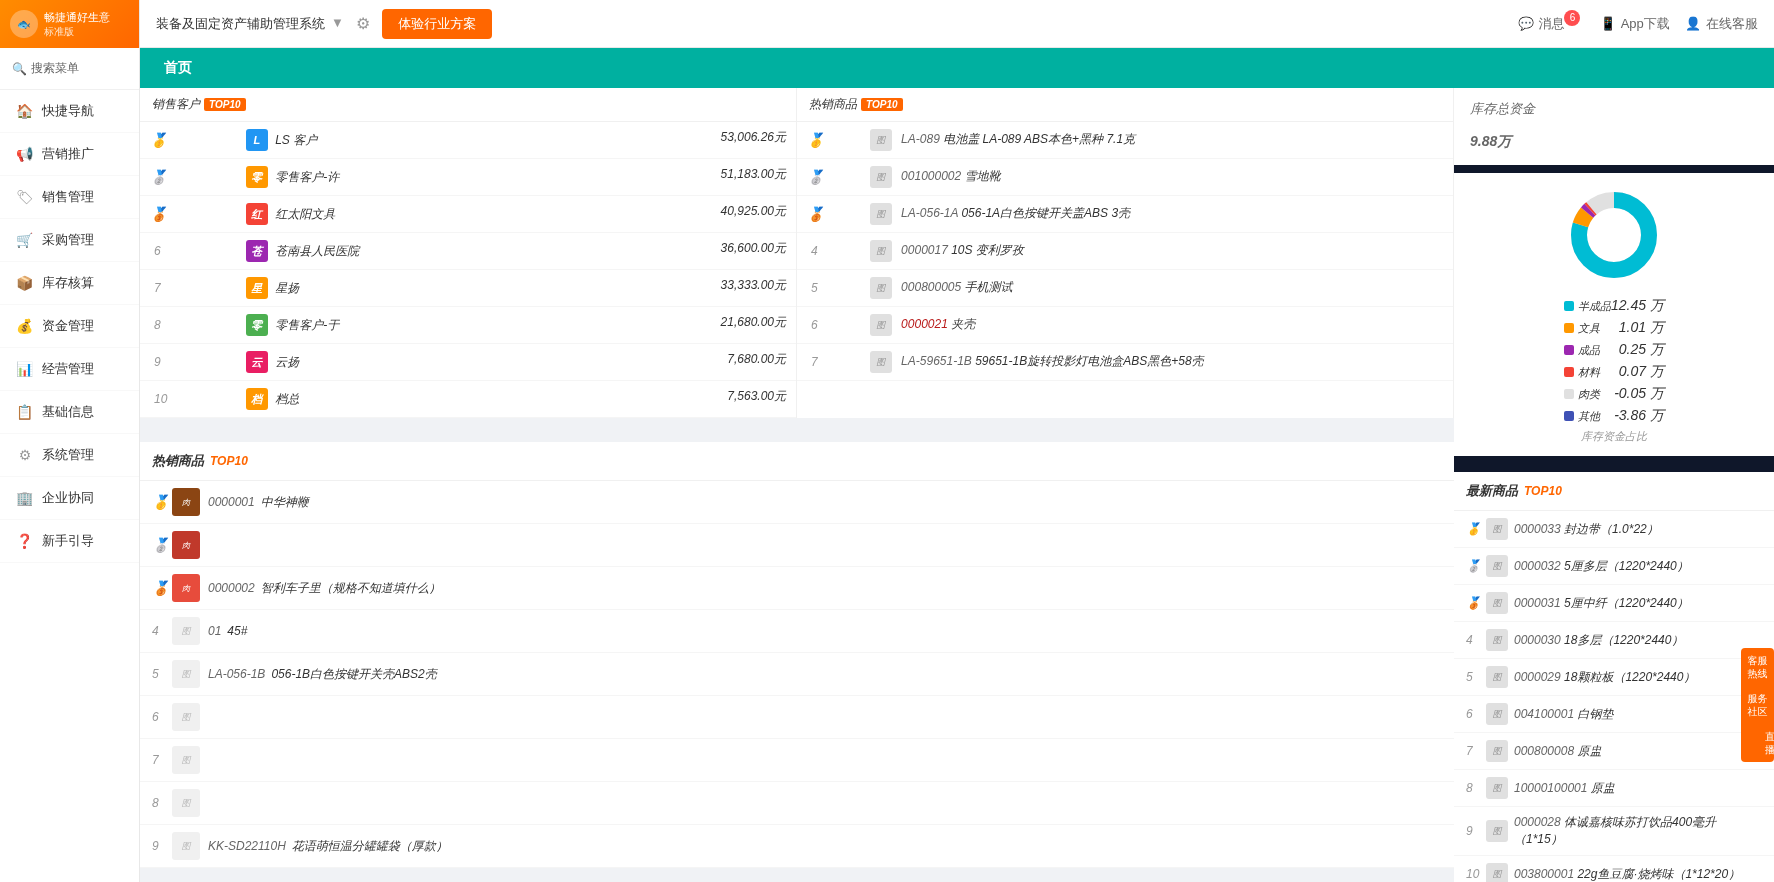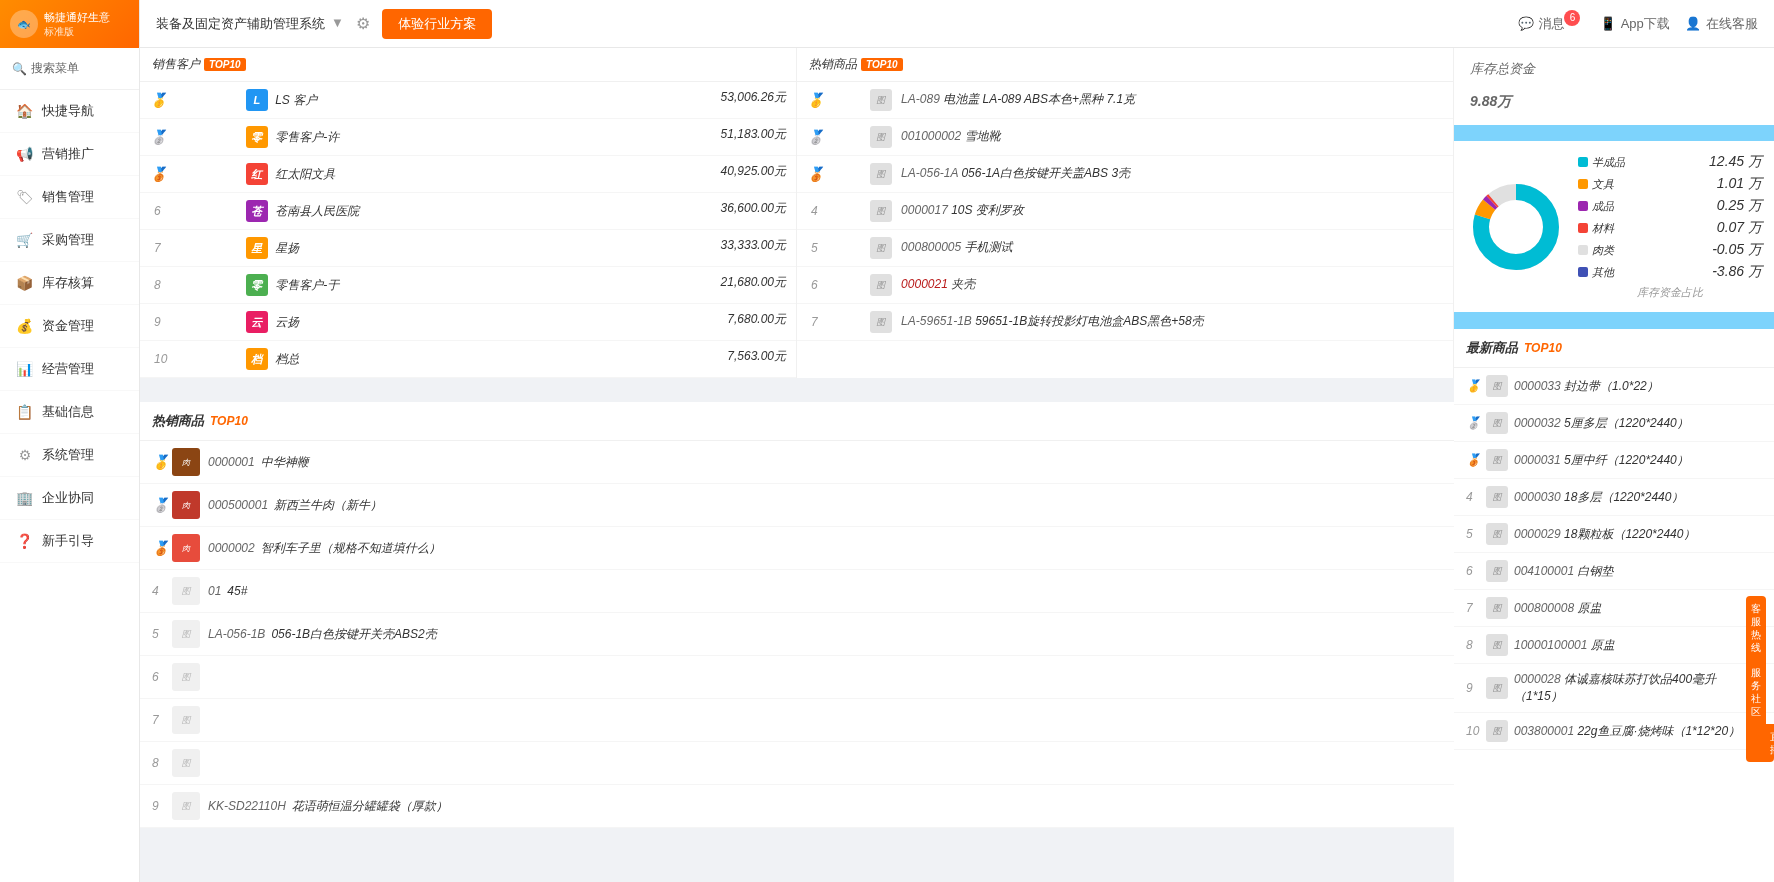--- a/index.html
+++ b/index.html
@@ -134,45 +134,45 @@
       display: inline-flex; align-items: center; justify-content: center;
       font-size: 11px; font-weight: bold; color: #fff;
       margin-right: 4px;
     }
     .amount { color: #333; font-weight: 500; float: right; }
 
     
     .right-panel {
       width: 320px;
       flex-shrink: 0;
-      background: #7dd3fc;
+      background: #0f172a;
       overflow-y: auto;
       display: flex;
       flex-direction: column;
-      gap: 8px;
     }
 
     
     .stock-card {
       background: #fff;
       margin: 0 0 8px 0;
       padding: 12px 16px;
     }
     .stock-title { font-size: 13px; color: #666; margin-bottom: 4px; }
     .stock-amount { font-size: 26px; font-weight: bold; color: #333; }
     .stock-amount span { font-size: 14px; color: #666; }
 
     
     .chart-area {
       background: #fff;
       padding: 12px;
       display: flex;
       align-items: center;
       gap: 12px;
-      margin-bottom: 9px;
+      margin-bottom: 16px;
+      flex-direction: column;
     }
     .donut-container {
       position: relative;
       width: 100px; height: 100px;
       flex-shrink: 0;
     }
     .chart-legend { flex: 1; }
     .legend-item {
       display: flex; align-items: center; justify-content: space-between;
       font-size: 11px; margin-bottom: 4px;
@@ -254,21 +254,21 @@
       position: fixed;
       right: 0;
       bottom: 120px;
       display: flex;
       flex-direction: column;
       gap: 0;
     }
     .float-btn {
       background: #ff6600;
       color: #fff;
-      width: 20px;
+      width: 33px;
       padding: 6px 4px;
       text-align: center;
       font-size: 10px;
       cursor: pointer;
       line-height: 1.3;
     }
     .float-btn:first-child { border-radius: 4px 4px 0 0; }
     .float-btn:last-child { border-radius: 0 0 4px 4px; padding-left: 24px; }
 
     
@@ -381,20 +381,23 @@
         <span>📱</span>
         <span>App下载</span>
       </div>
       <div class="topbar-right-item">
         <span>👤</span>
         <span>在线客服</span>
       </div>
     </div>
   </div>
 
+  <div class="page-header">
+    <div class="page-header-tab">首页</div>
+  </div>
 
   <div class="content-area">
 
     <div class="left-panel scrollbar-hidden">
 
       <div class="top-sections">
 
         <div class="customer-section">
           <div class="section-header">
             <div class="section-header-title">
@@ -521,21 +524,20 @@
           <div class="hot-img" style="background:#8B4513">
             <div class="hot-img-inner" style="background:#8B4513;color:#fff;font-size:8px">肉</div>
           </div>
           <span class="hot-info"><span class="hot-code">0000001</span>中华神鞭</span>
         </div>
         <div class="hot-row">
           <span class="hot-rank medal">🥈</span>
           <div class="hot-img">
             <div class="hot-img-inner" style="background:#c0392b;color:#fff;font-size:8px">肉</div>
           </div>
-          <span class="hot-info"><span class="hot-code">000500001</span>新西兰牛肉（新牛）</span>
         </div>
         <div class="hot-row">
           <span class="hot-rank medal">🥉</span>
           <div class="hot-img">
             <div class="hot-img-inner" style="background:#e74c3c;color:#fff;font-size:8px">肉</div>
           </div>
           <span class="hot-info"><span class="hot-code">0000002</span>智利车子里（规格不知道填什么）</span>
         </div>
         <div class="hot-row">
           <span class="hot-rank" style="color:#999">4</span>

